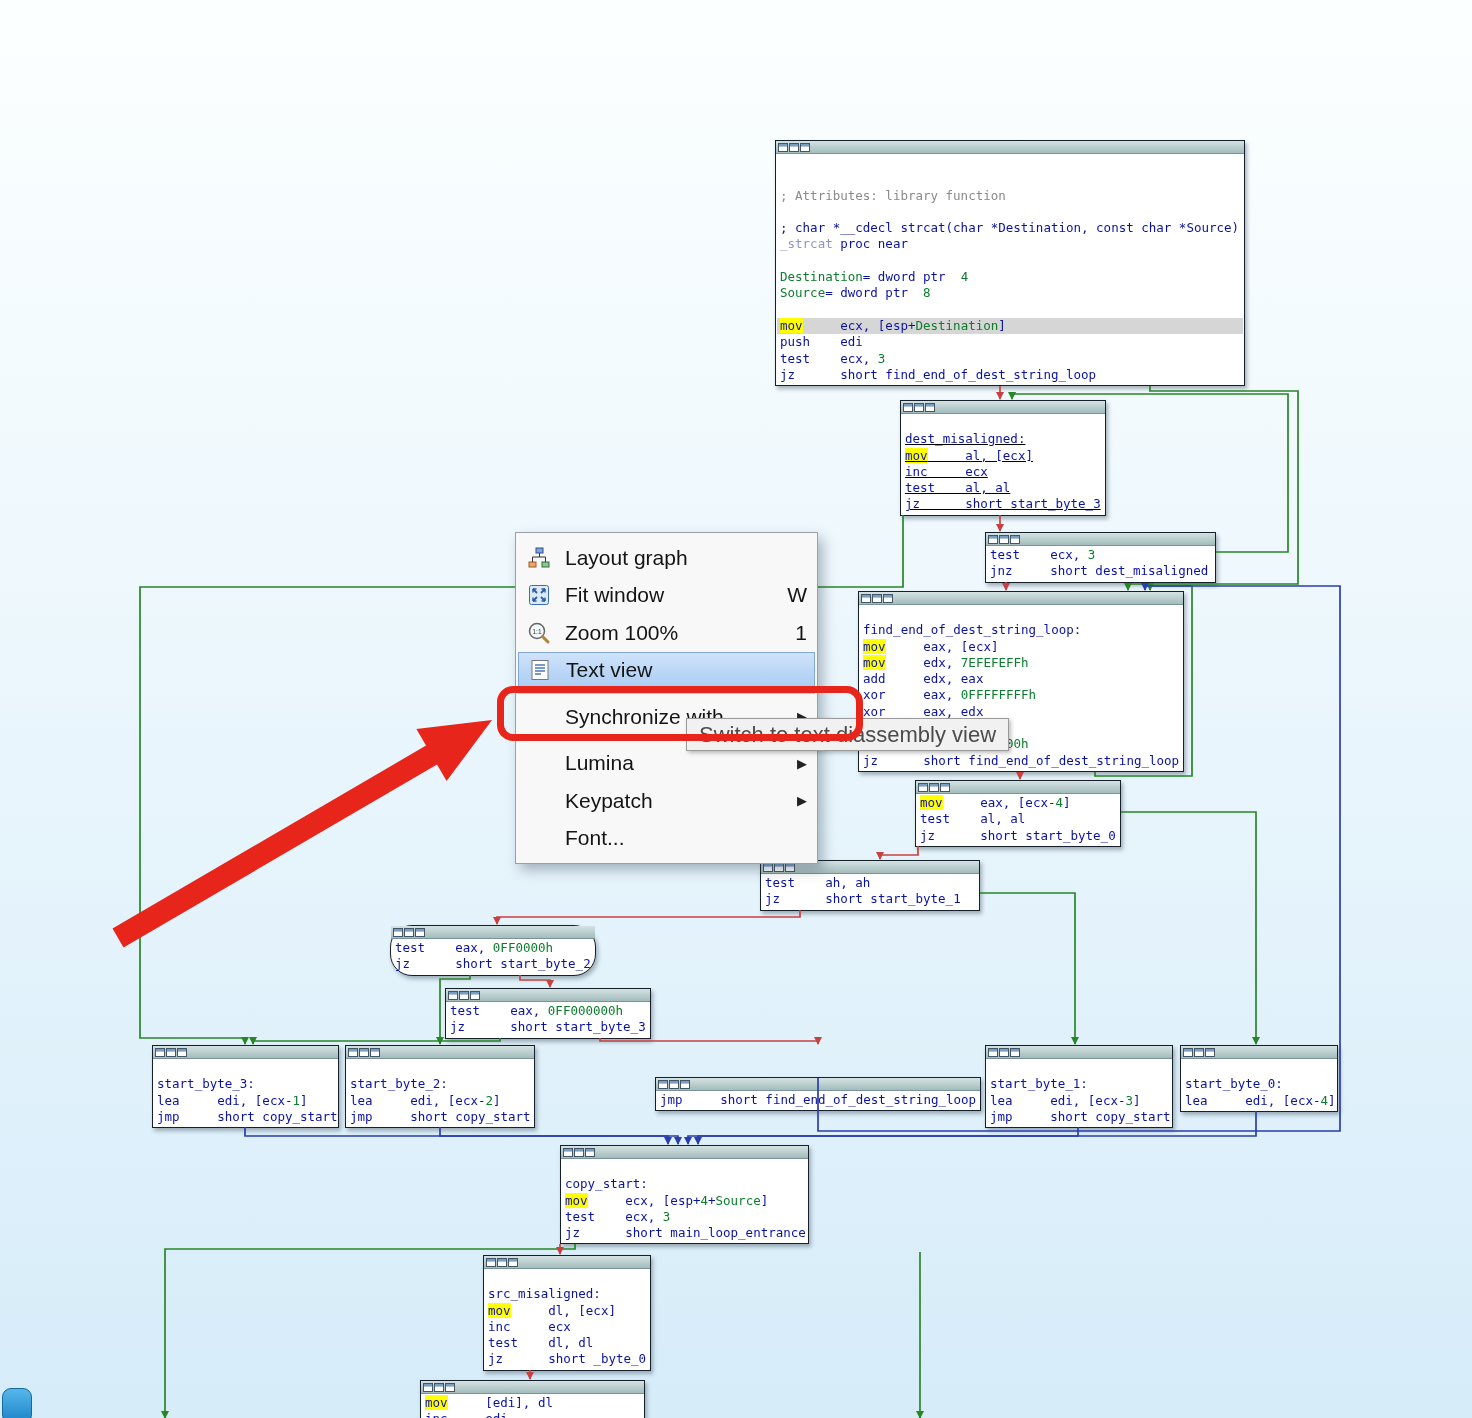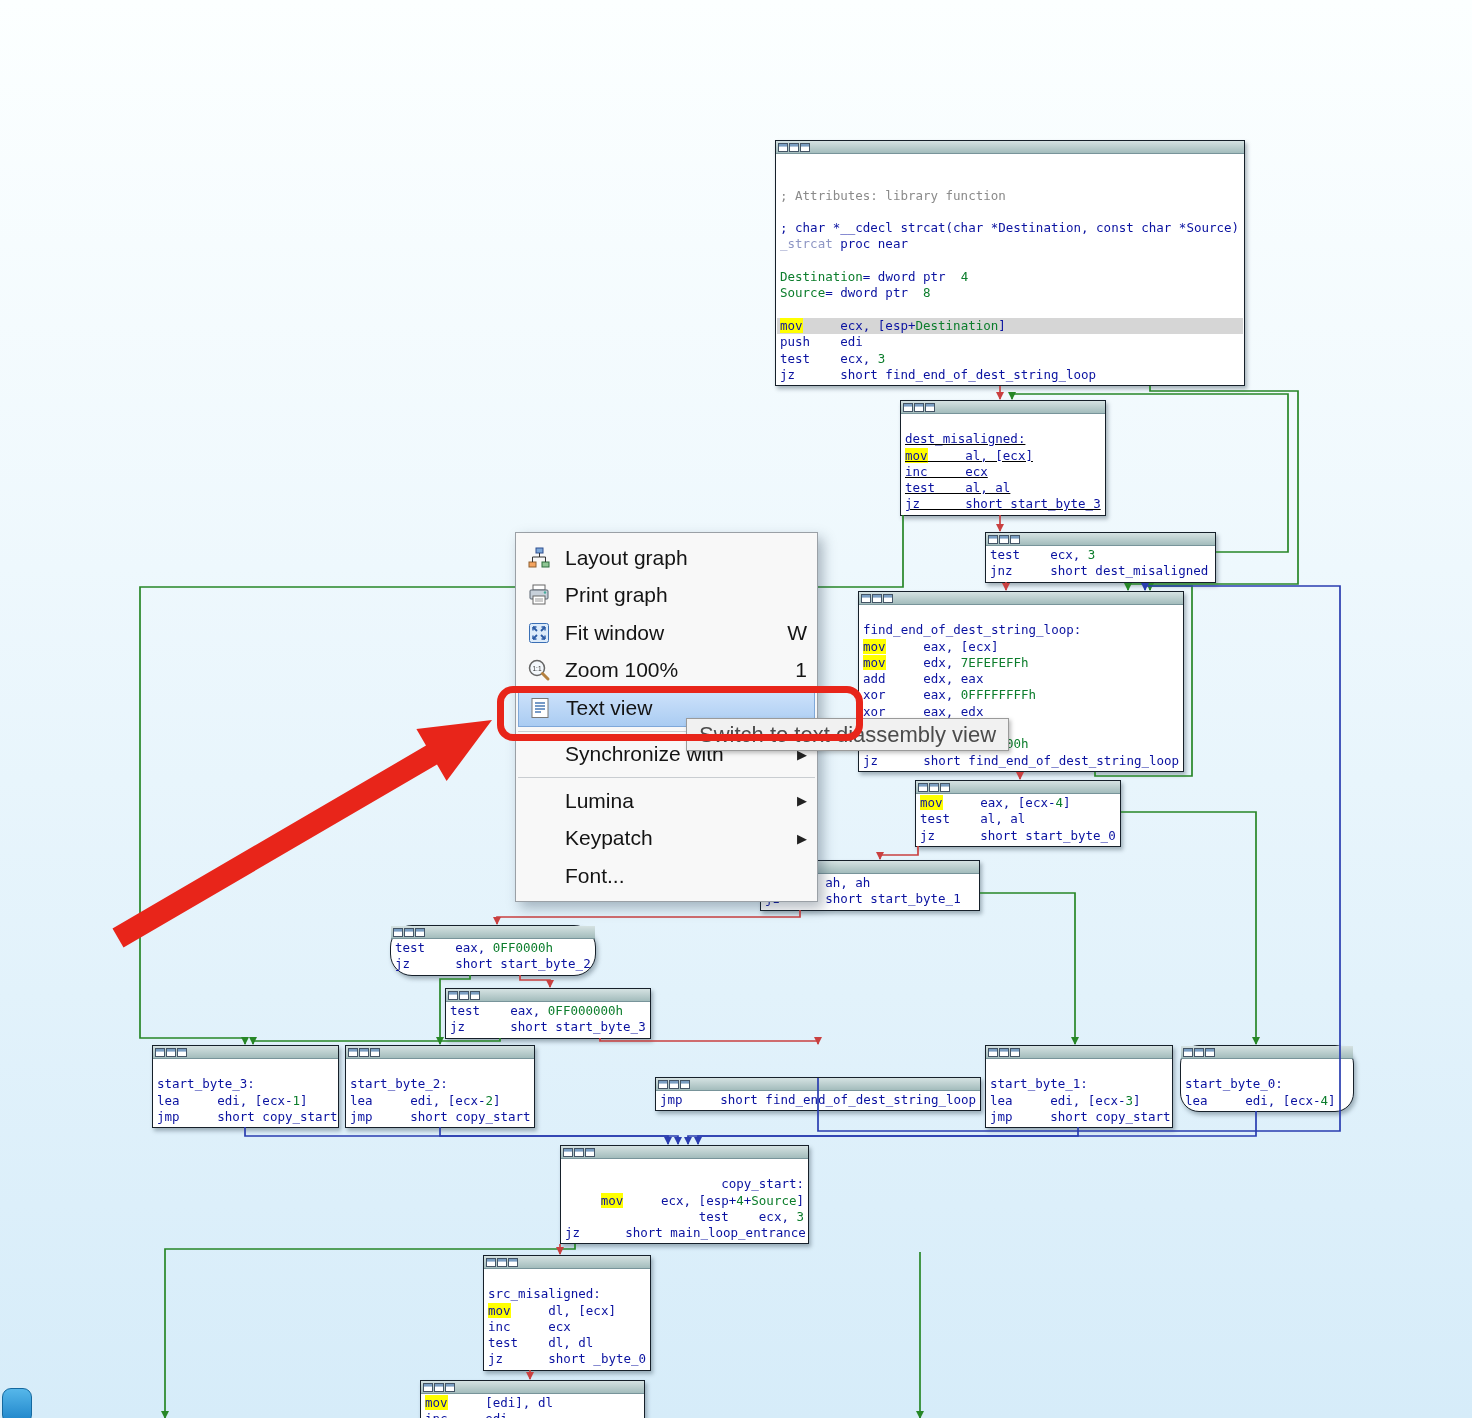--- a/index.html
+++ b/index.html
@@ -382,21 +382,21 @@
             </svg>
           </span>
         </div>
         <div class="nbody">
           <div class="cl"></div>
           <div class="cl"><span class="tk-i">start_byte_1:</span></div>
           <div class="cl"><span class="tk-i">lea     edi, [ecx-</span><span class="tk-n">3</span><span class="tk-i">]</span></div>
           <div class="cl"><span class="tk-i">jmp     short copy_start</span></div>
         </div>
       </div>
-      <div class="node" style="left: 1180px; top: 1045px; width: 174px; border-radius: 19px;">
+      <div class="node" style="left: 1180px; top: 1045px; width: 158px;">
         <div class="ntitle">
           <span class="nticon">
             <svg width="10" height="9" viewBox="0 0 10 9">
               <rect x="0.5" y="0.5" width="9" height="8" fill="#fff" stroke="#456"></rect>
               <rect x="1" y="1" width="8" height="2.6" fill="#7a9ec2"></rect>
             </svg>
           </span>
           <span class="nticon">
             <svg width="10" height="9" viewBox="0 0 10 9">
               <rect x="0.5" y="0.5" width="9" height="8" fill="#fff" stroke="#456"></rect>
@@ -409,21 +409,21 @@
               <rect x="1" y="1" width="8" height="2.6" fill="#7a9ec2"></rect>
             </svg>
           </span>
         </div>
         <div class="nbody">
           <div class="cl"></div>
           <div class="cl"><span class="tk-i">start_byte_0:</span></div>
           <div class="cl"><span class="tk-i">lea     edi, [ecx-</span><span class="tk-n">4</span><span class="tk-i">]</span></div>
         </div>
       </div>
-      <div class="node" style="left: 560px; top: 1145px; width: 249px; text-align: right;">
+      <div class="node" style="left: 560px; top: 1145px; width: 249px;">
         <div class="ntitle">
           <span class="nticon">
             <svg width="10" height="9" viewBox="0 0 10 9">
               <rect x="0.5" y="0.5" width="9" height="8" fill="#fff" stroke="#456"></rect>
               <rect x="1" y="1" width="8" height="2.6" fill="#7a9ec2"></rect>
             </svg>
           </span>
           <span class="nticon">
             <svg width="10" height="9" viewBox="0 0 10 9">
               <rect x="0.5" y="0.5" width="9" height="8" fill="#fff" stroke="#456"></rect>
@@ -548,33 +548,20 @@
             <rect x="2" y="16" width="7" height="5" fill="#f4a460" stroke="#8f5f2f"></rect>
             <rect x="15" y="16" width="7" height="5" fill="#90c695" stroke="#2f6f3f"></rect>
             <path d="M12.5 7 V11 M12.5 11 H5.5 M12.5 11 H18.5 M5.5 11 V16 M18.5 11 V16" stroke="#333" fill="none"></path>
           </svg>
         </span>
         <span class="mil">Layout graph</span>
       </div>
       <div class="mi">
         <span class="mic">
           <svg width="24" height="24" viewBox="0 0 24 24">
-            <rect x="6" y="2" width="12" height="5" fill="#fff" stroke="#666"></rect>
-            <rect x="3" y="7" width="18" height="9" rx="1" fill="#c7d0da" stroke="#5a6570"></rect>
-            <rect x="6" y="13" width="12" height="8" fill="#fff" stroke="#666"></rect>
-            <line x1="8" y1="16" x2="16" y2="16" stroke="#999"></line>
-            <line x1="8" y1="18" x2="16" y2="18" stroke="#999"></line>
-            <circle cx="18" cy="9.5" r="1.2" fill="#4a9"></circle>
-          </svg>
-        </span>
-        <span class="mil">Print graph</span>
-      </div>
-      <div class="mi">
-        <span class="mic">
-          <svg width="24" height="24" viewBox="0 0 24 24">
             <rect x="2.5" y="2.5" width="19" height="19" rx="2" fill="#dcebfa" stroke="#3a6fb5"></rect>
             <path d="M6 6 L10 10 M18 6 L14 10 M6 18 L10 14 M18 18 L14 14" stroke="#2a5aa5" stroke-width="1.8"></path>
             <path d="M6 6 h3.5 M6 6 v3.5 M18 6 h-3.5 M18 6 v3.5 M6 18 h3.5 M6 18 v-3.5 M18 18 h-3.5 M18 18 v-3.5" stroke="#2a5aa5" stroke-width="1.4"></path>
           </svg>
         </span>
         <span class="mil">Fit window</span>
         <span class="mis">W</span>
       </div>
       <div class="mi">
         <span class="mic">

